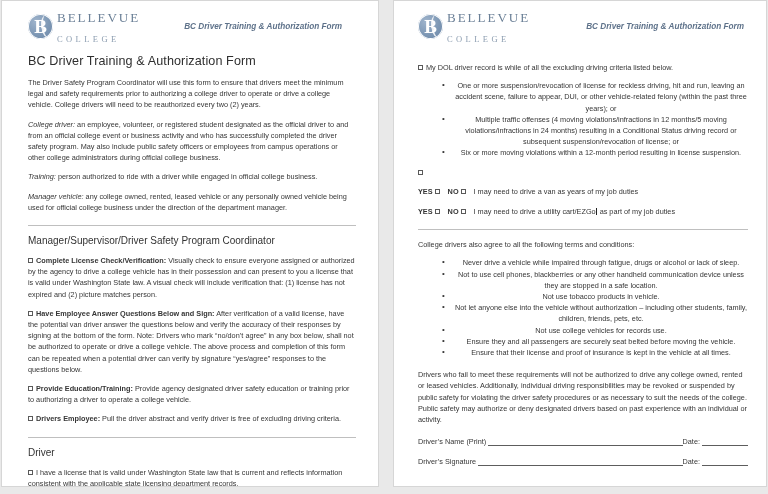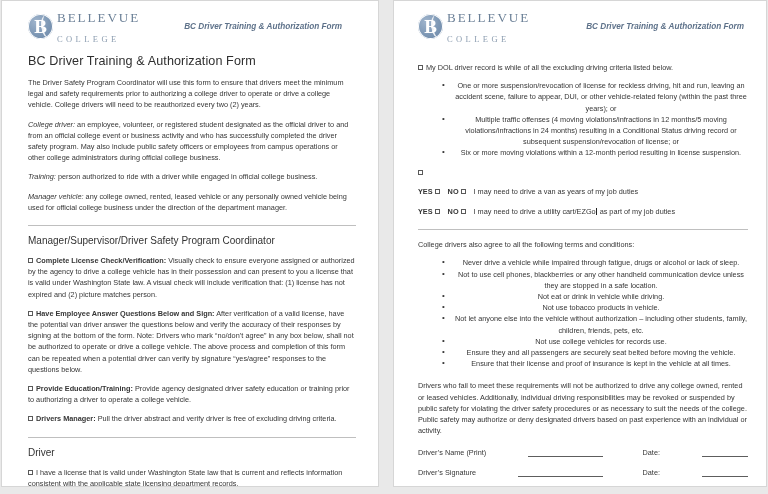--- a/index.html
+++ b/index.html
@@ -185,21 +185,20 @@
     vertical-align: -1px;
     margin: 0 0px;
   }
   .sigline {
     font-size: 7.3px;
     color: #363636;
     margin: 0 0 11px 0;
     white-space: nowrap;
     display: flex;
     align-items: flex-end;
-    gap: 40px;
   }
   .fill {
     flex: 1;
     border-bottom: 1px solid #5d5d5d;
     margin: 0 0 0 2px;
     height: 8px;
   }
   .fill.short { flex: none; width: 46px; }
   .dateword { margin-left: 0px; }
   .sp { display: inline-block; width: 3px; }
@@ -251,21 +250,21 @@
 
     <p class="body">
       <span class="cb"></span><span class="bold">Have Employee Answer Questions Below and Sign:</span><span> After verification of a valid license, have the potential van driver answer the questions below and verify the accuracy of their responses by signing at the bottom of the form. Note: Drivers who mark “no/don’t agree” in any box below, shall not be authorized to operate or drive a college vehicle. The above process and completion of this form can be repeated when a potential driver can verify by signature “yes/agree” responses to the questions below.</span>
     </p>
 
     <p class="body">
       <span class="cb"></span><span class="bold">Provide Education/Training:</span><span> Provide agency designated driver safety education or training prior to authorizing a driver to operate a college vehicle.</span>
     </p>
 
     <p class="body">
-      <span class="cb"></span><span class="bold">Drivers Manager:</span><span> Pull the driver abstract and verify driver is free of excluding driving criteria.</span>
+      <span class="cb"></span><span class="bold">Drivers Employee:</span><span> Pull the driver abstract and verify driver is free of excluding driving criteria.</span>
     </p>
 
     <hr class="rule">
 
     <h2 class="section-head">Driver</h2>
 
     <p class="body">
       <span class="cb"></span><span>I have a license that is valid under Washington State law that is current and reflects information consistent with the applicable state licensing department records.</span>
     </p>
 
@@ -311,21 +310,20 @@
       <span class="lbl">YES</span><span class="cb"></span><span class="lbl">NO</span><span class="cb"></span><span>I may need to drive a utility cart/EZGo</span><span class="caret"></span><span class="sp"></span><span>as part of my job duties</span>
     </div>
 
     <hr class="rule">
 
     <p class="body tight">College drivers also agree to all the following terms and conditions:</p>
 
     <ul class="bullets">
       <li>Never drive a vehicle while impaired through fatigue, drugs or alcohol or lack of sleep.</li>
       <li>Not to use cell phones, blackberries or any other handheld communication device unless they are stopped in a safe location.</li>
-      <li>Not eat or drink in vehicle while driving.</li>
       <li>Not use tobacco products in vehicle.</li>
       <li>Not let anyone else into the vehicle without authorization – including other students, family, children, friends, pets, etc.</li>
       <li>Not use college vehicles for records use.</li>
       <li>Ensure they and all passengers are securely seat belted before moving the vehicle.</li>
       <li>Ensure that their license and proof of insurance is kept in the vehicle at all times.</li>
     </ul>
 
     <p class="body ital" style="margin-top:11px;margin-bottom:12px;">Drivers who fail to meet these requirements will not be authorized to drive any college owned, rented or leased vehicles. Additionally, individual driving responsibilities may be revoked or suspended by public safety for violating the driver safety procedures or as necessary to suit the needs of the college. Public safety may authorize or deny designated drivers based on past experience with an individual or activity.</p>
 
     <div class="sigline">

